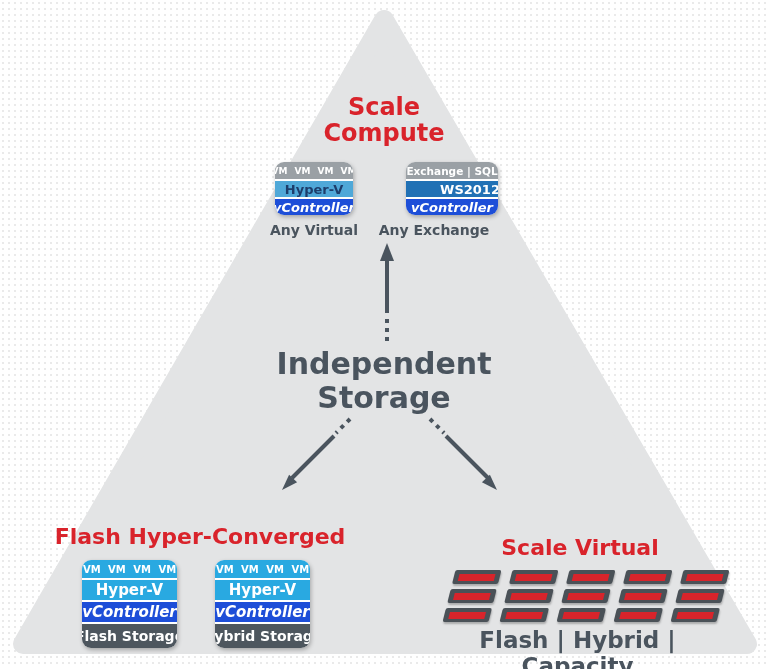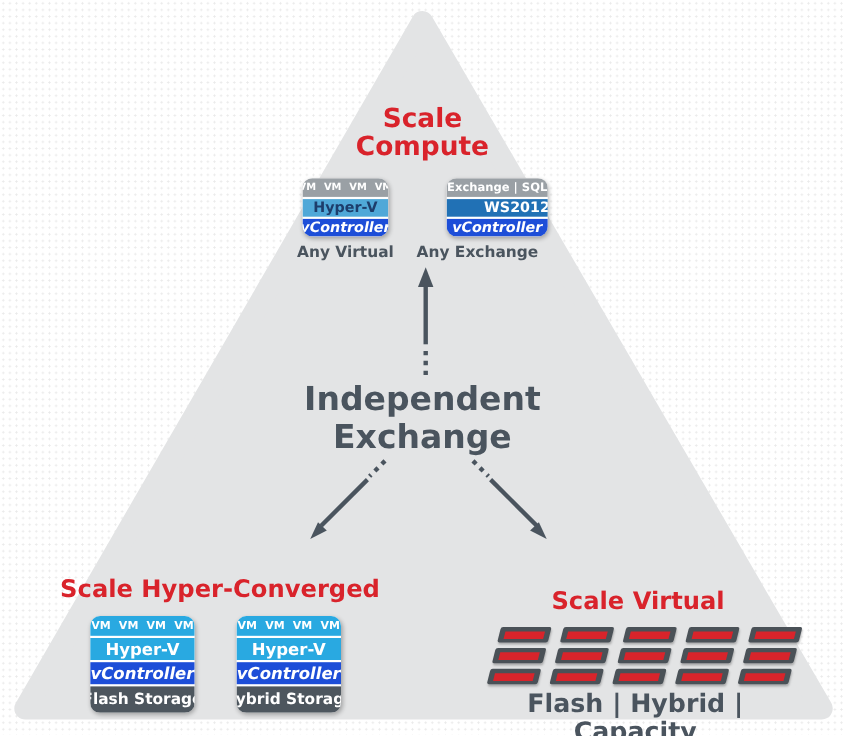--- a/index.html
+++ b/index.html
@@ -126,23 +126,23 @@
       <line x1="334" y1="436" x2="292" y2="478"></line>
       <polygon points="282,490 289.1,474.7 297.1,482.3" stroke="none"></polygon>
 
       <line x1="430" y1="419" x2="444" y2="433" stroke-dasharray="4 5"></line>
       <line x1="446" y1="436" x2="488" y2="478"></line>
       <polygon points="497,490 489.9,474.7 481.9,482.3" stroke="none"></polygon>
     </g>
   </svg>
 
   <div class="title-slate" id="center-title">Independent
-Exchange</div>
-
-  <div class="title-red" id="hc-title">Scale Hyper-Converged</div>
+Storage</div>
+
+  <div class="title-red" id="hc-title">Flash Hyper-Converged</div>
 
   <div class="hc-row">
     <div class="stack big">
       <div class="bar bar-blue vmrow">VM VM VM VM</div>
       <div class="bar bar-blue">Hyper-V</div>
       <div class="bar bar-red">vController</div>
       <div class="bar bar-slate">Flash Storage</div>
     </div>
     <div class="stack big">
       <div class="bar bar-blue vmrow">VM VM VM VM</div>

